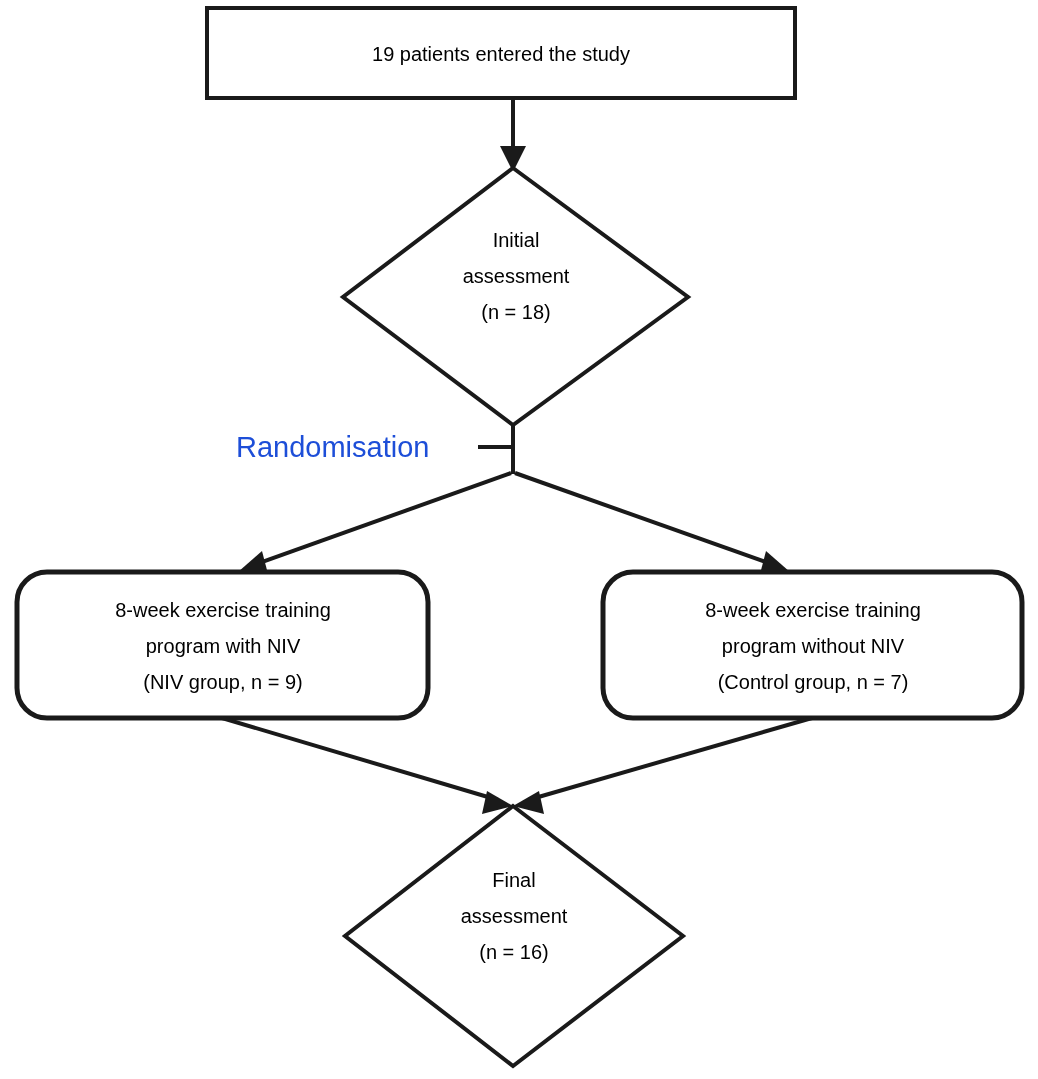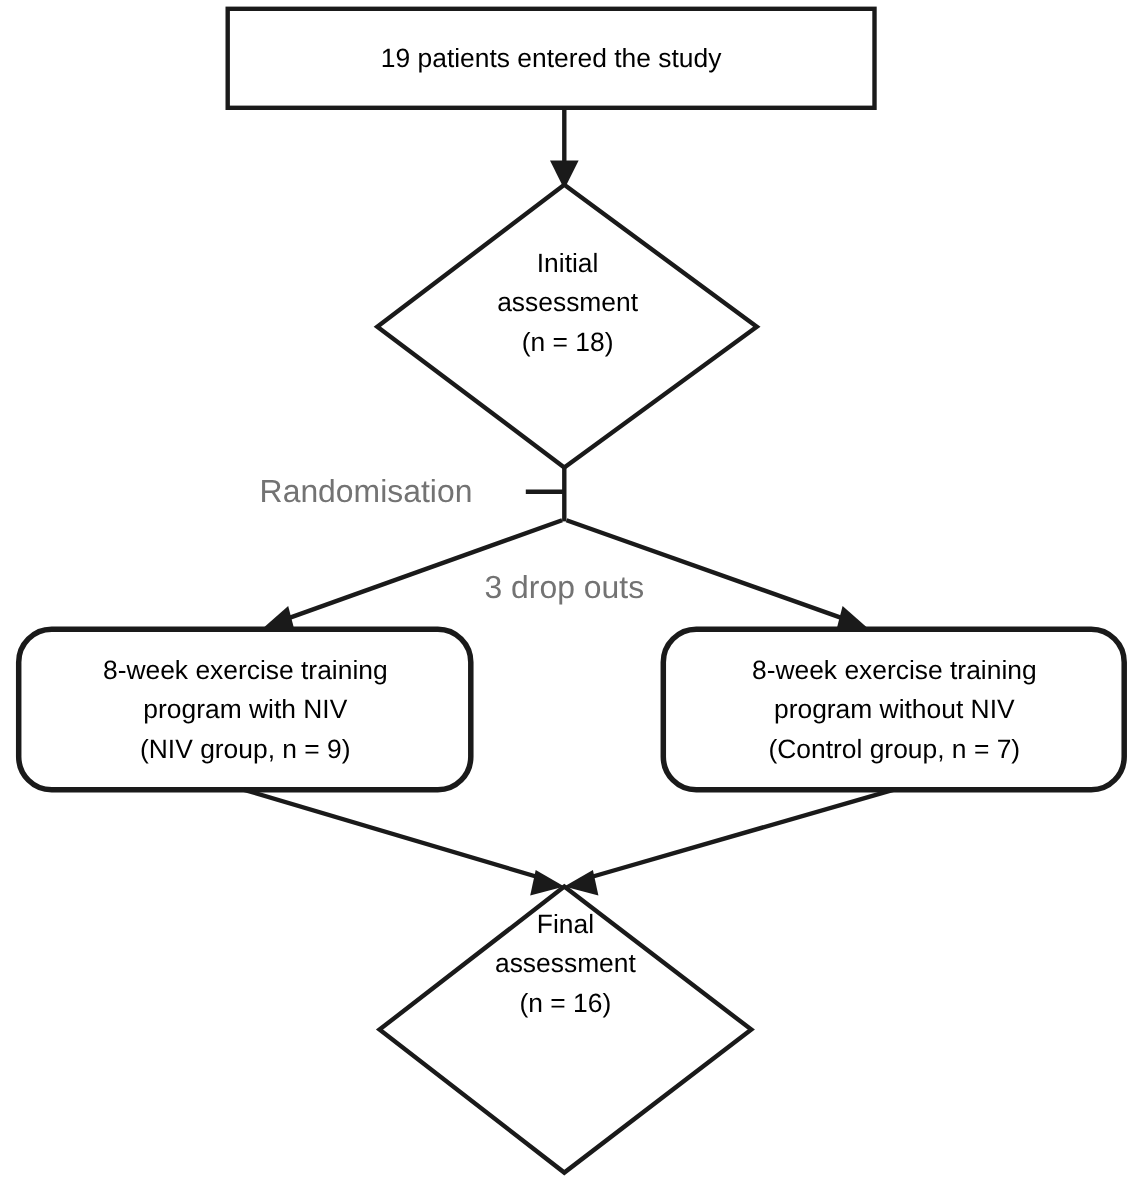--- a/index.html
+++ b/index.html
@@ -23,42 +23,42 @@
     left: 0;
     top: 0;
     width: 1038px;
     height: 1079px;
   }
   .node-text {
     position: absolute;
     text-align: center;
     color: #000000;
     font-family: "Liberation Sans", sans-serif;
-    font-size: 24px;
+    font-size: 20px;
     line-height: 36px;
     letter-spacing: 0px;
     white-space: pre-line;
     pointer-events: none;
   }
   .edge-label {
     position: absolute;
-    color: #737373;
+    color: #1d4ed8;
     font-family: "Liberation Sans", sans-serif;
     font-size: 29px;
     line-height: 34px;
     white-space: nowrap;
   }
   
   #text-entered      { left: 206px; top: 36px;  width: 590px; }
   #text-initial      { left: 343px; top: 222px; width: 346px; }
   #text-randomisation{ left: 236px; top: 430px; }
   #text-dropouts     { left: 383px; top: 518px; width: 260px; text-align: center; }
   #text-niv          { left: 18px;  top: 592px; width: 410px; }
   #text-control      { left: 604px; top: 592px; width: 418px; }
-  #text-final        { left: 345px; top: 823px; width: 338px; }
+  #text-final        { left: 345px; top: 862px; width: 338px; }
 </style>
 </head>
 <body>
 
 <div id="stage">
 
   <svg id="flow-svg" viewBox="0 0 1038 1079" xmlns="http://www.w3.org/2000/svg">
 
     <rect x="207" y="8" width="588" height="90" fill="#ffffff" stroke="#1a1a1a" stroke-width="4"></rect>
 
@@ -90,21 +90,20 @@
   </svg>
 
   <div class="node-text" id="text-entered">19 patients entered the study</div>
 
   <div class="node-text" id="text-initial">Initial
 assessment
 (n = 18)</div>
 
   <div class="edge-label" id="text-randomisation">Randomisation</div>
 
-  <div class="edge-label" id="text-dropouts">3 drop outs</div>
 
   <div class="node-text" id="text-niv">8-week exercise training
 program with NIV
 (NIV group, n = 9)</div>
 
   <div class="node-text" id="text-control">8-week exercise training
 program without NIV
 (Control group, n = 7)</div>
 
   <div class="node-text" id="text-final">Final

